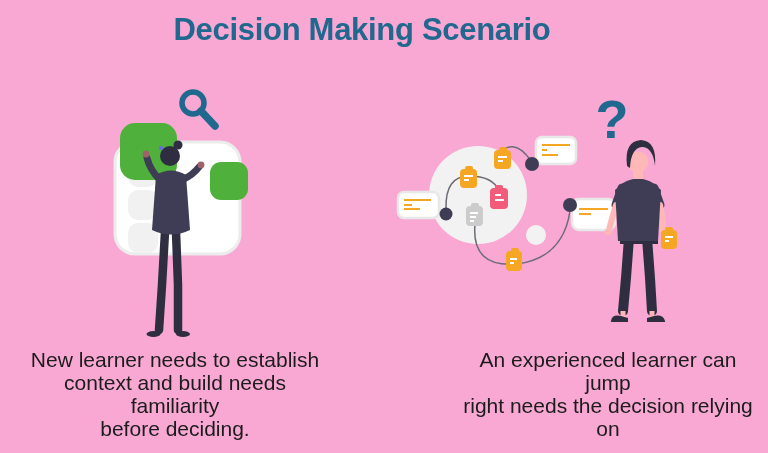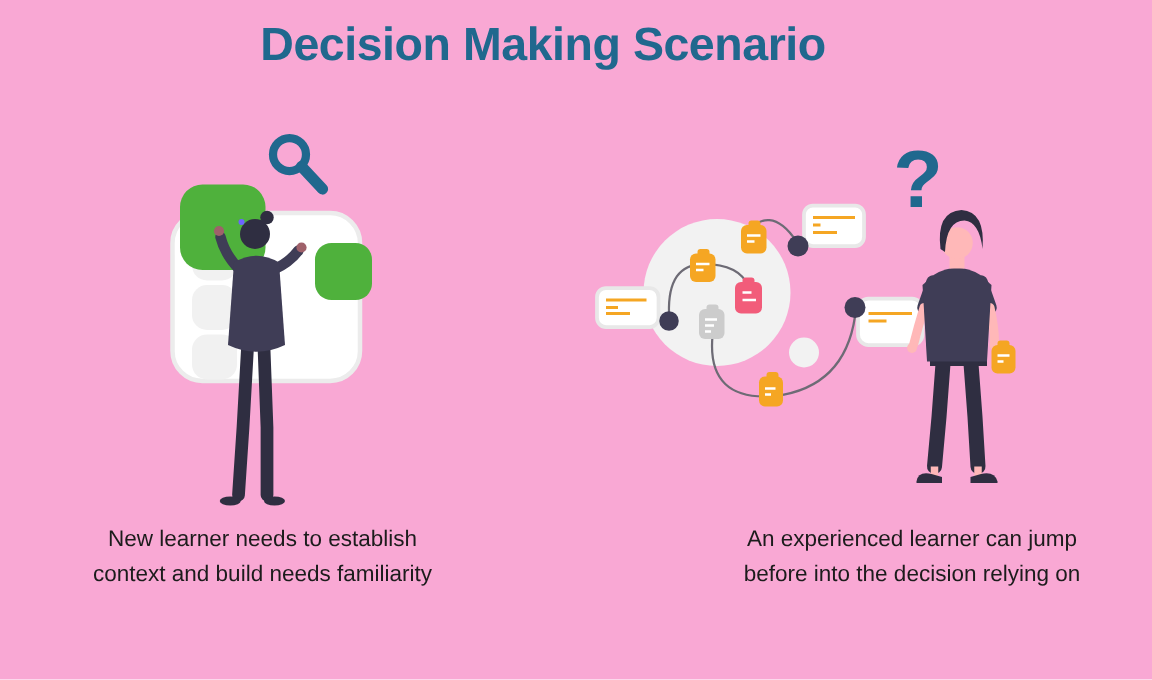--- a/index.html
+++ b/index.html
@@ -10,21 +10,21 @@
   .page-title{
     position:absolute;top:10px;left:0;width:768px;padding-right:44px;box-sizing:border-box;
     text-align:center;font-size:31px;line-height:40px;font-weight:bold;
     letter-spacing:-0.3px;color:#20688E;margin:0;
   }
   .illustration{position:absolute;}
   .illu-left{left:90px;top:80px;}
   .illu-right{left:395px;top:78px;}
   .caption{
     position:absolute;top:348px;width:300px;text-align:center;
-    font-size:15px;line-height:23px;color:#1c1c1c;
+    font-size:21px;line-height:23px;color:#1c1c1c;
   }
   .caption-left{left:25px;}
   .caption-right{left:458px;}
 </style>
 </head>
 <body>
 
 <div class="screen">
 
   <h1 class="page-title">Decision Making Scenario</h1>
@@ -144,19 +144,20 @@
     <g fill="#F5A623">
       <rect x="270" y="149" width="8" height="7" rx="2"></rect>
       <rect x="266" y="152" width="16" height="19" rx="4"></rect>
       <path d="M 270,159 H 278 M 270,163 H 274" fill="none" stroke="#ffffff" stroke-width="1.8"></path>
     </g>
   </svg>
 
   <div class="caption caption-left">
     <div>New learner needs to establish</div>
     <div>context and build needs familiarity</div>
+    <div>before deciding.</div>
   </div>
   <div class="caption caption-right">
     <div>An experienced learner can jump</div>
-    <div>before into the decision relying on</div>
+    <div>right needs the decision relying on</div>
   </div>
 
 </div>
 
 </body></html>

